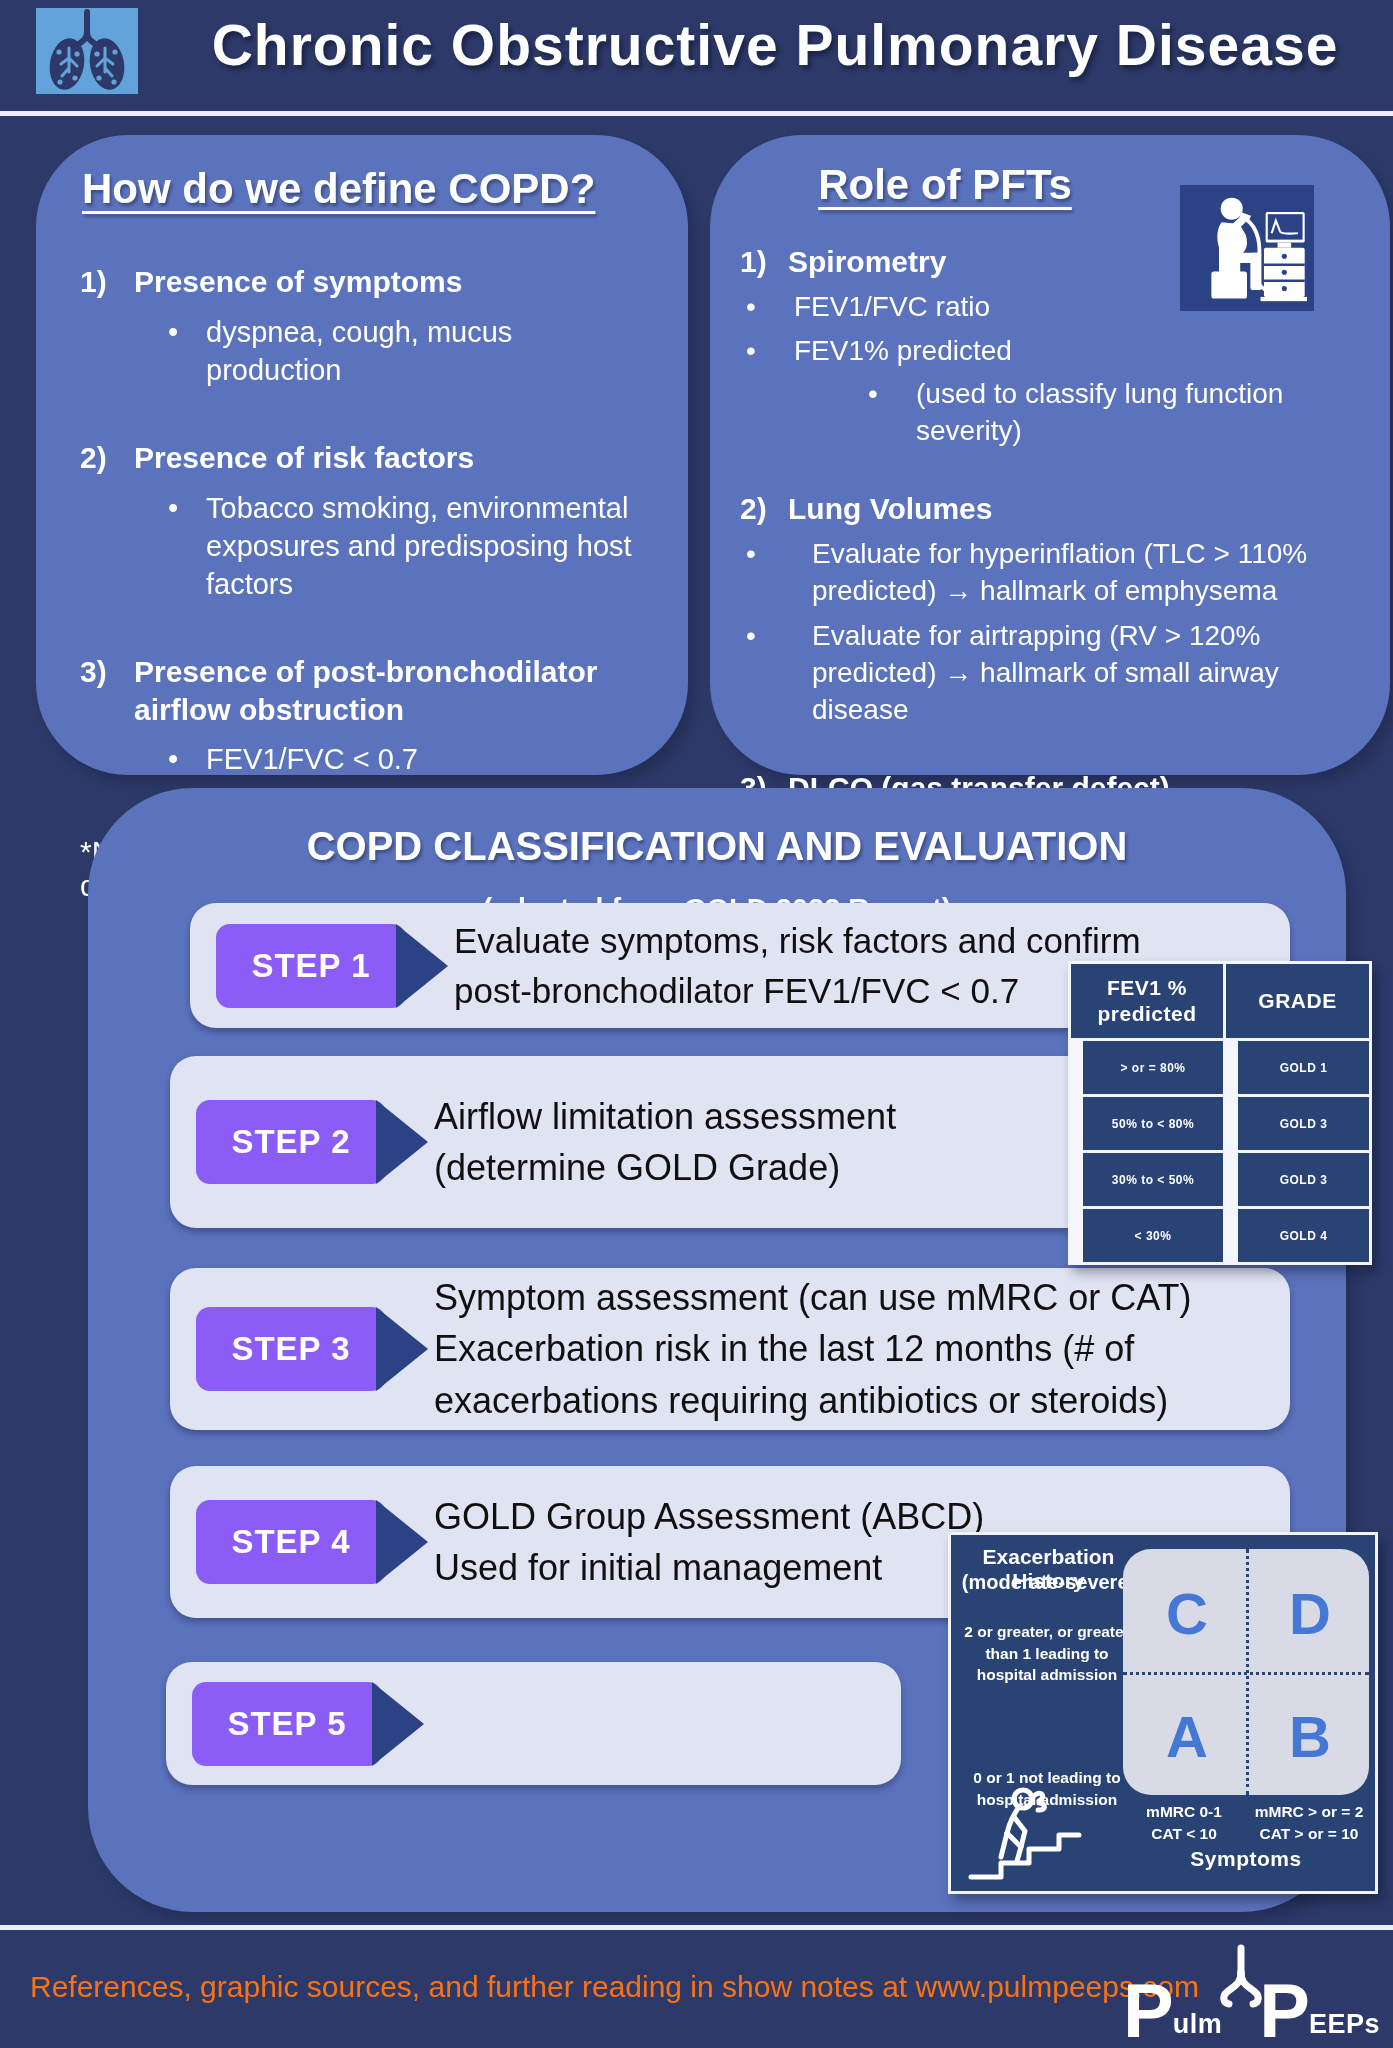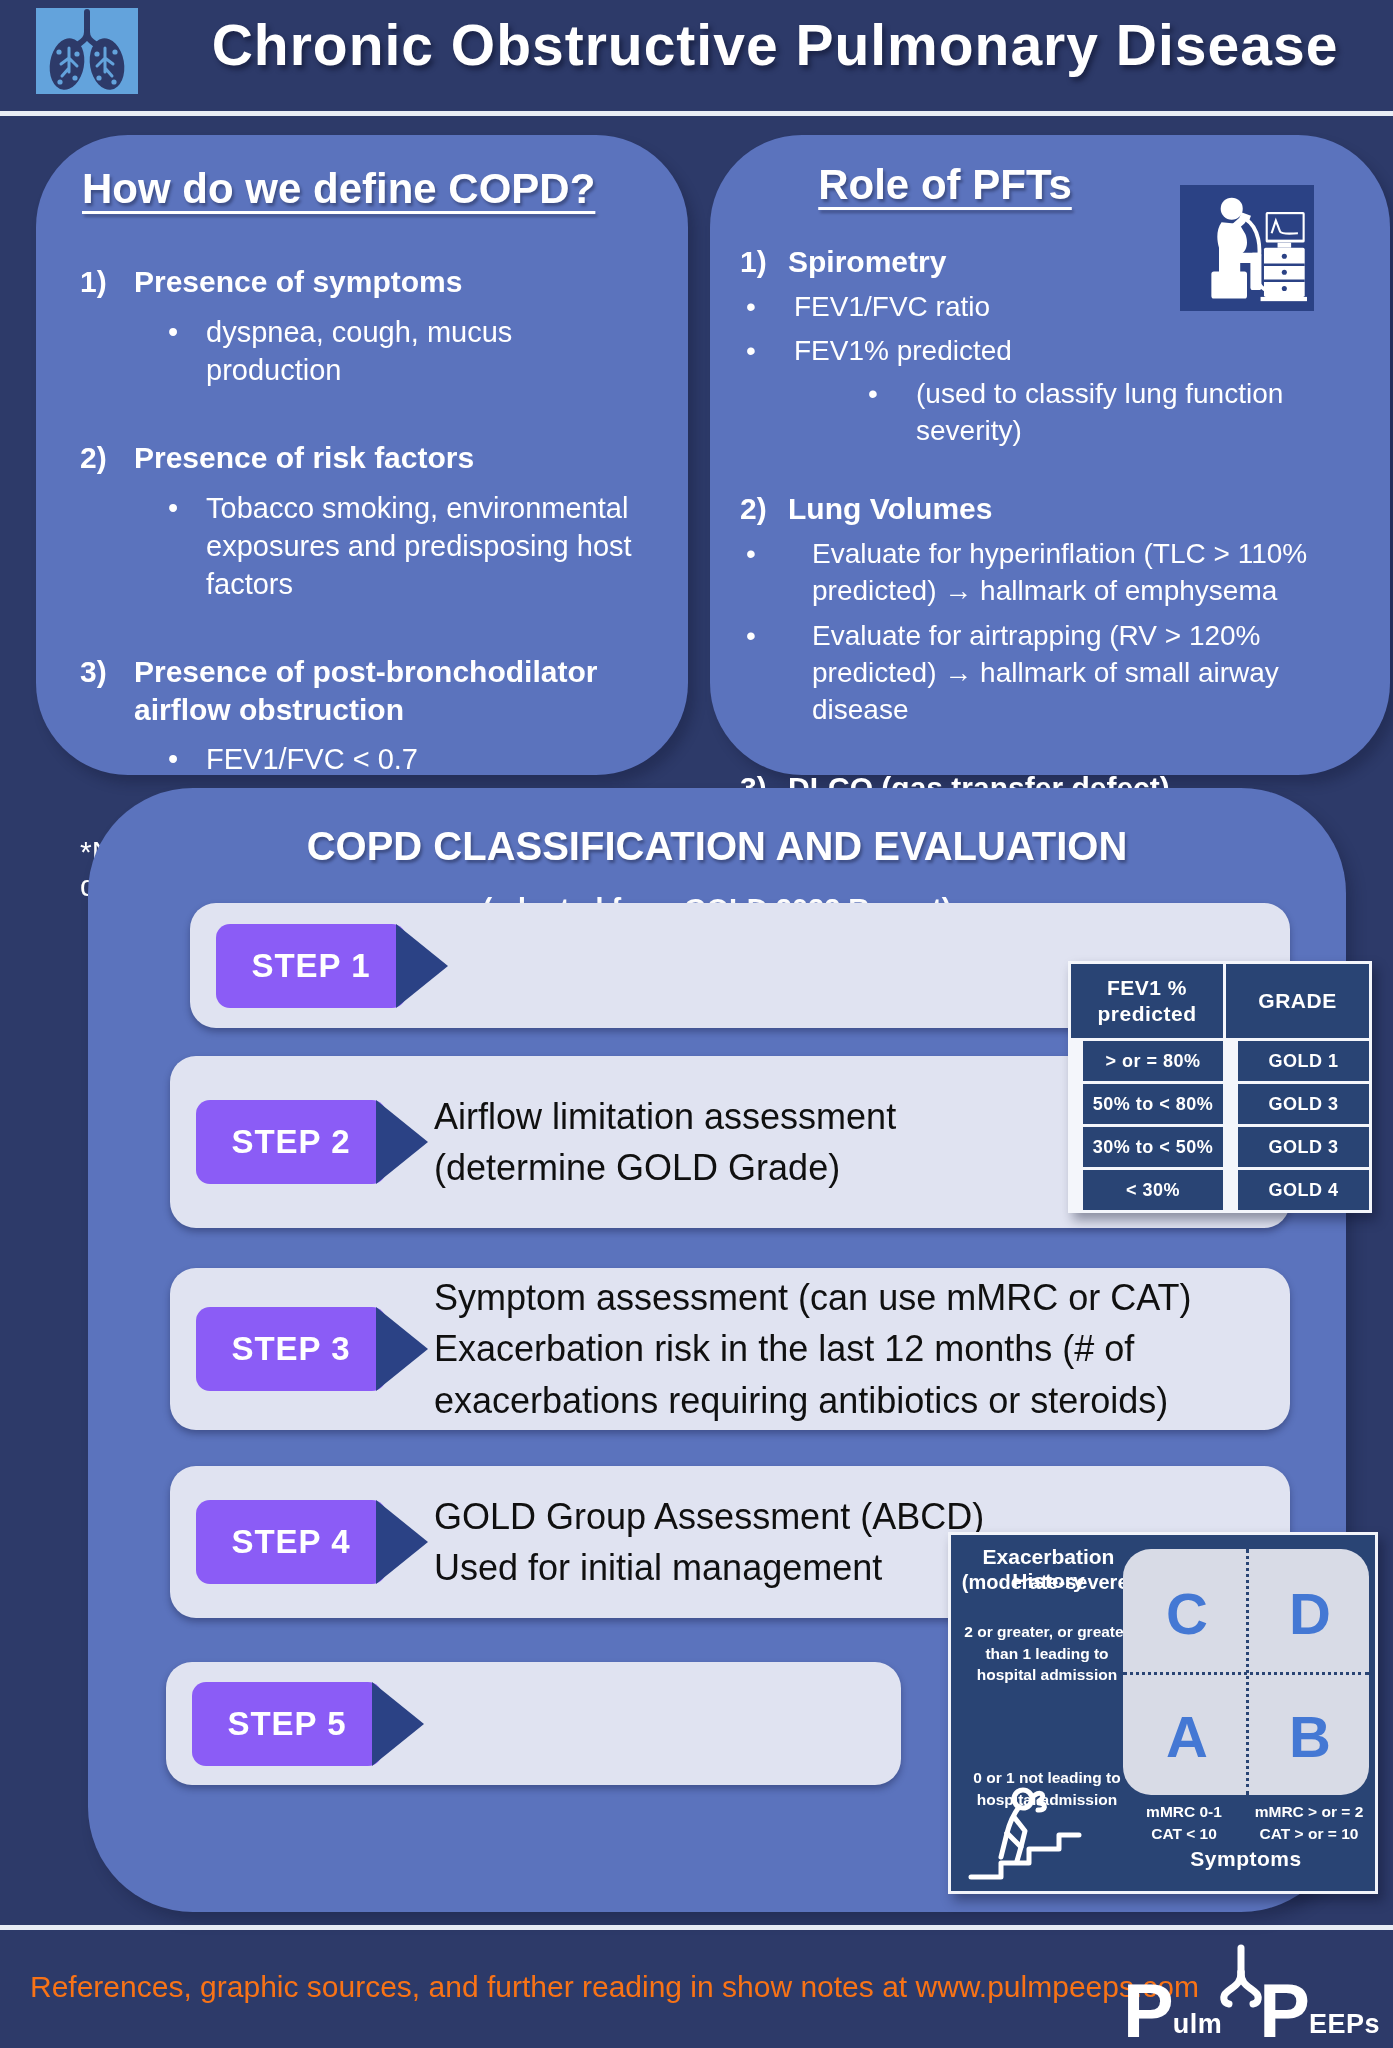--- a/index.html
+++ b/index.html
@@ -99,21 +99,21 @@
     position:absolute; left:1068px; top:961px; width:304px;
     background:#f4f6fb; padding:3px; display:grid; grid-template-columns:152px 1fr; gap:3px;
     box-shadow:5px 7px 11px rgba(10,15,40,.4);
   }
   .gcell {
     background:#294474; color:#fff; display:flex; align-items:center; justify-content:center;
     text-align:center; font-weight:700; letter-spacing:.5px;
   }
   .ghead { height:74px; font-size:21px; line-height:1.25; }
   .ghead .wrapcap { display:block; width:120px; }
-  .gdata { height:40px; font-size:18px;margin-left:12px; }
+  .gdata { height:53px; font-size:12px;margin-left:12px; }
 
   
   .abcd {
     position:absolute; left:948px; top:1532px; width:430px; height:362px;
     background:#294474; border:3px solid #f2f4fa; color:#fff;
     box-shadow:5px 7px 11px rgba(10,15,40,.4);
   }
   .abcd-title { position:absolute; top:10px; left:0;  width:195px; text-align:center; font-size:21px; font-weight:700; line-height:1.15; }
   .abcd-sub   { position:absolute; top:36px; left:0;  width:195px; text-align:center; font-size:20px; font-weight:700; }
   .high-risk  { position:absolute; top:86px;  left:10px; width:172px; font-size:15.5px; font-weight:700; text-align:center; line-height:1.4; }
@@ -289,20 +289,24 @@
 
   <div class="box-class">
     <div class="class-title">COPD CLASSIFICATION AND EVALUATION</div>
     <div class="class-sub">(adapted from GOLD 2022 Report)</div>
   </div>
 
   <div class="step-row row1">
     <div class="step-arrow">
       <span>STEP 1</span>
     </div>
+    <div class="step-text">
+      <div class="line">Evaluate symptoms, risk factors and confirm</div>
+      <div class="line">post-bronchodilator FEV1/FVC &lt; 0.7</div>
+    </div>
   </div>
 
   <div class="step-row row2">
     <div class="step-arrow">
       <span>STEP 2</span>
     </div>
     <div class="step-text">
       <div class="line">Airflow limitation assessment</div>
       <div class="line">(determine GOLD Grade)</div>
     </div>

